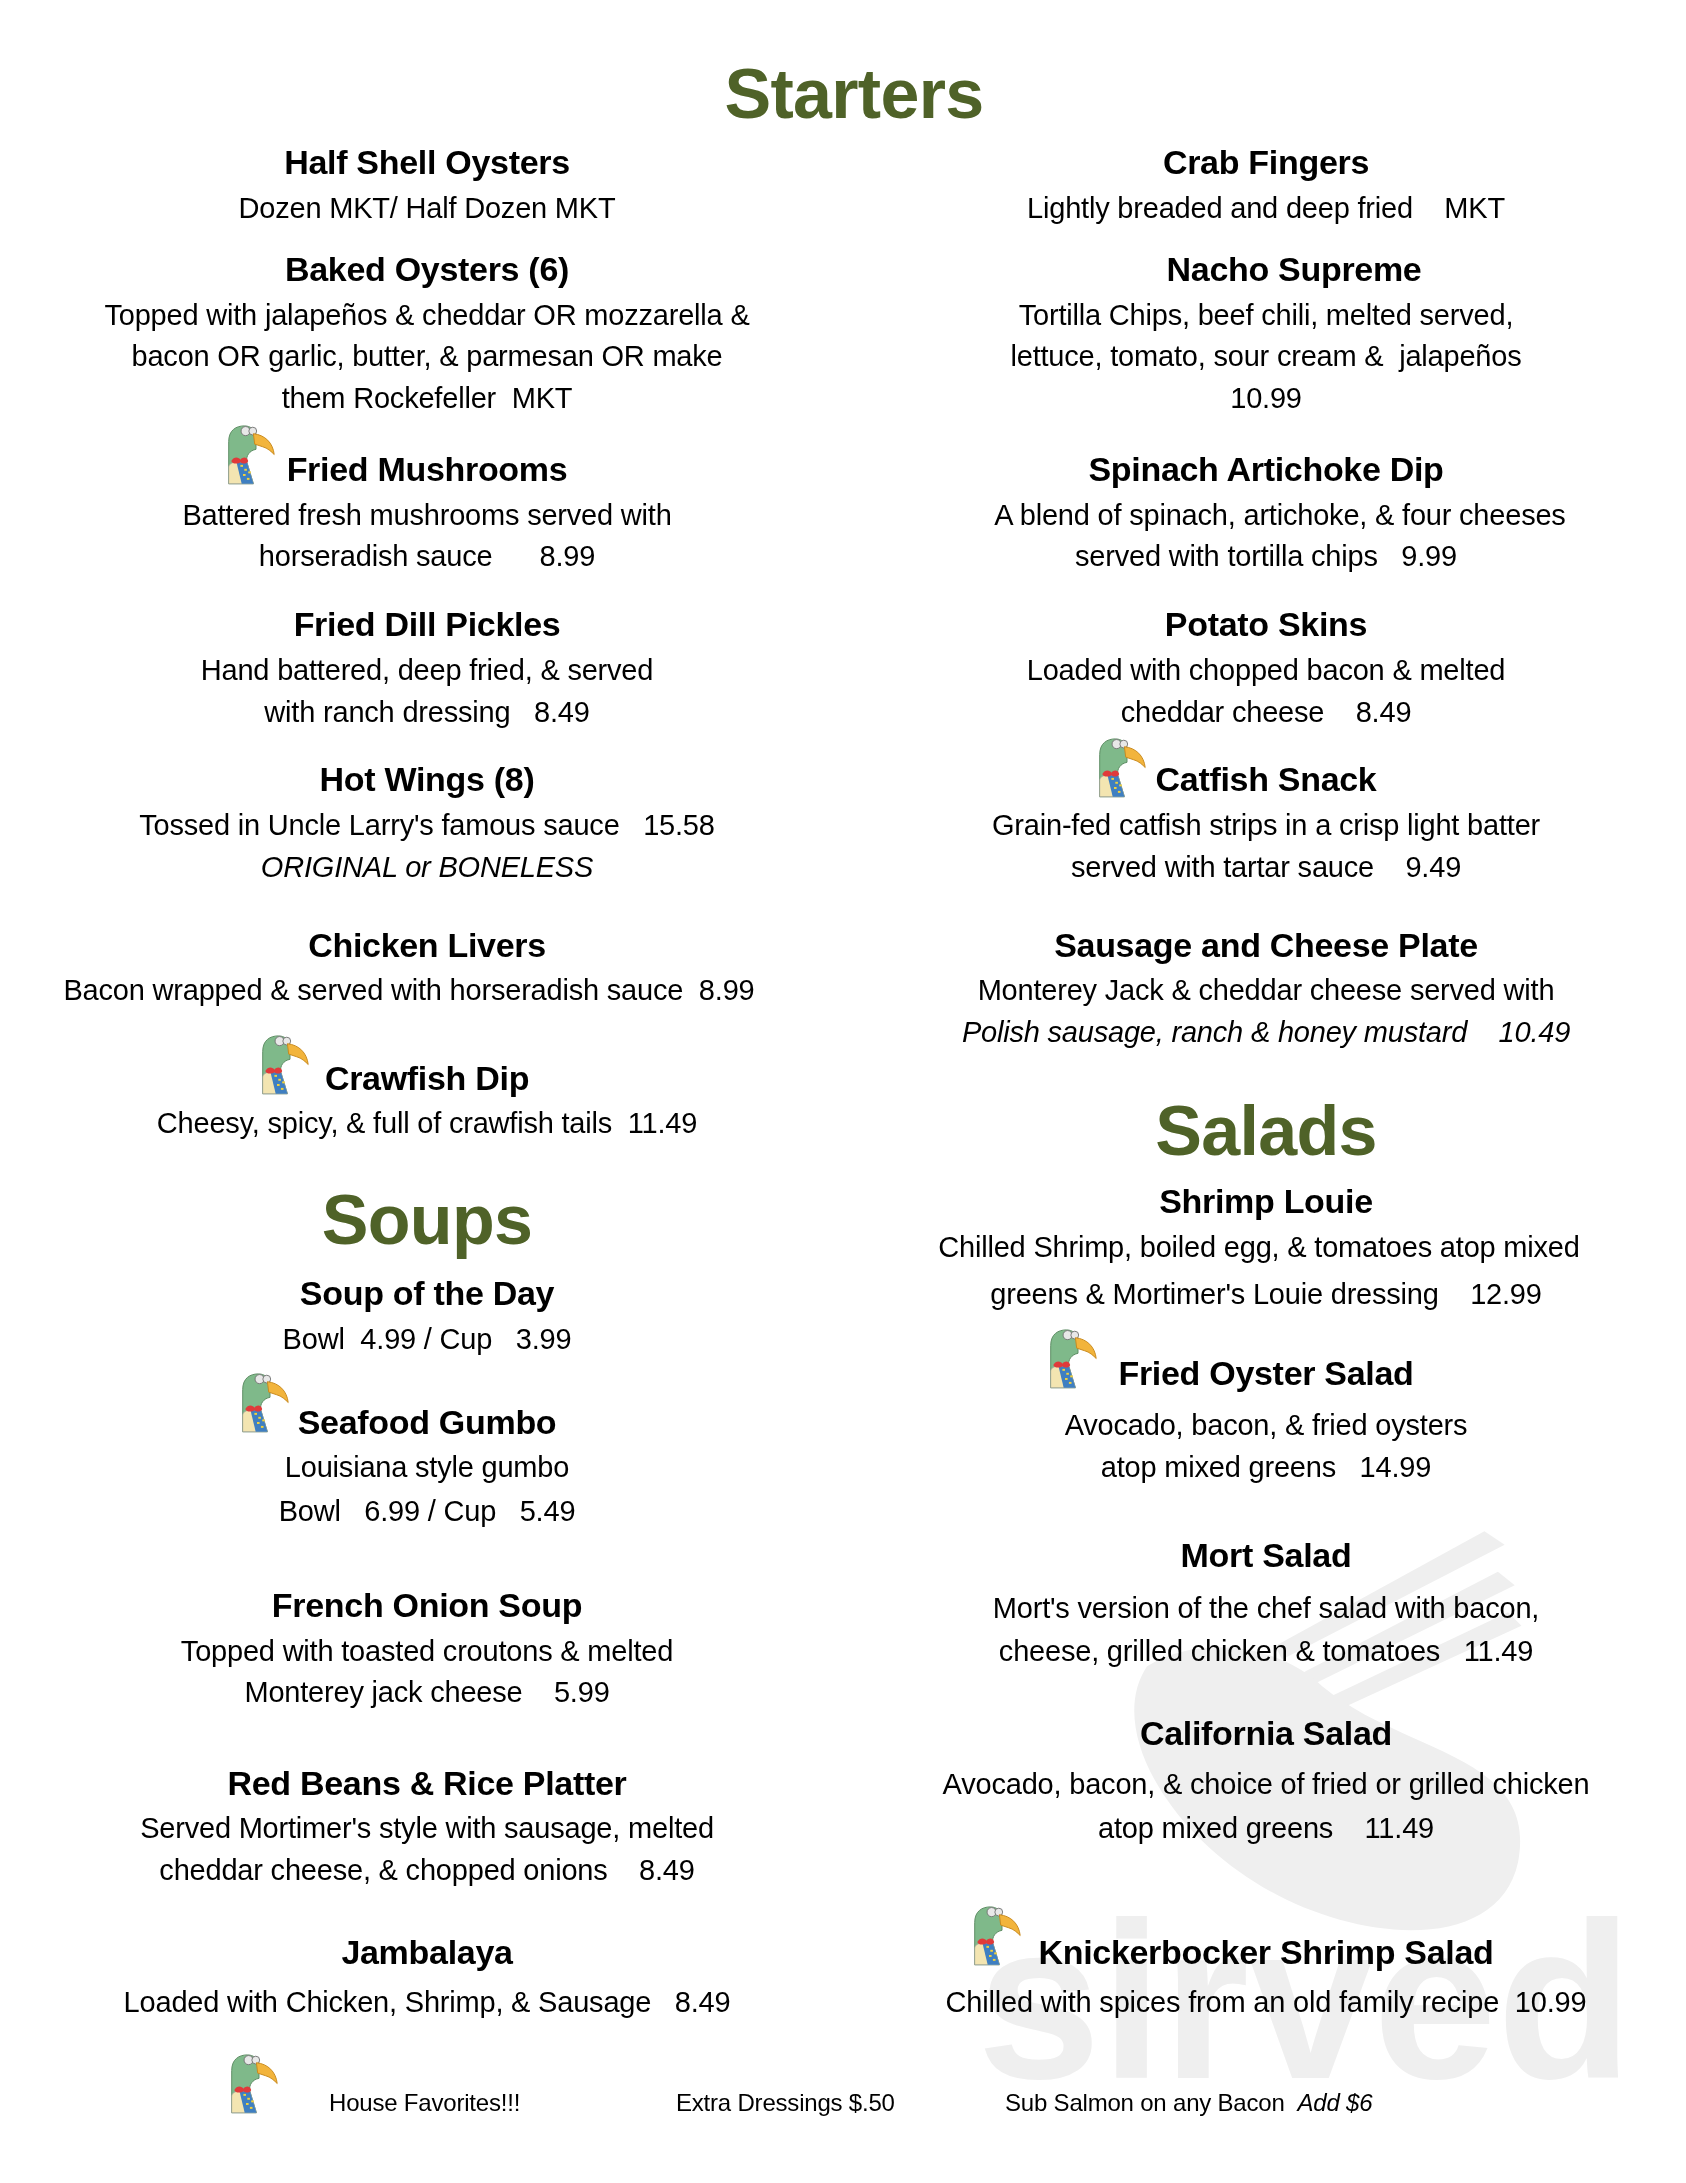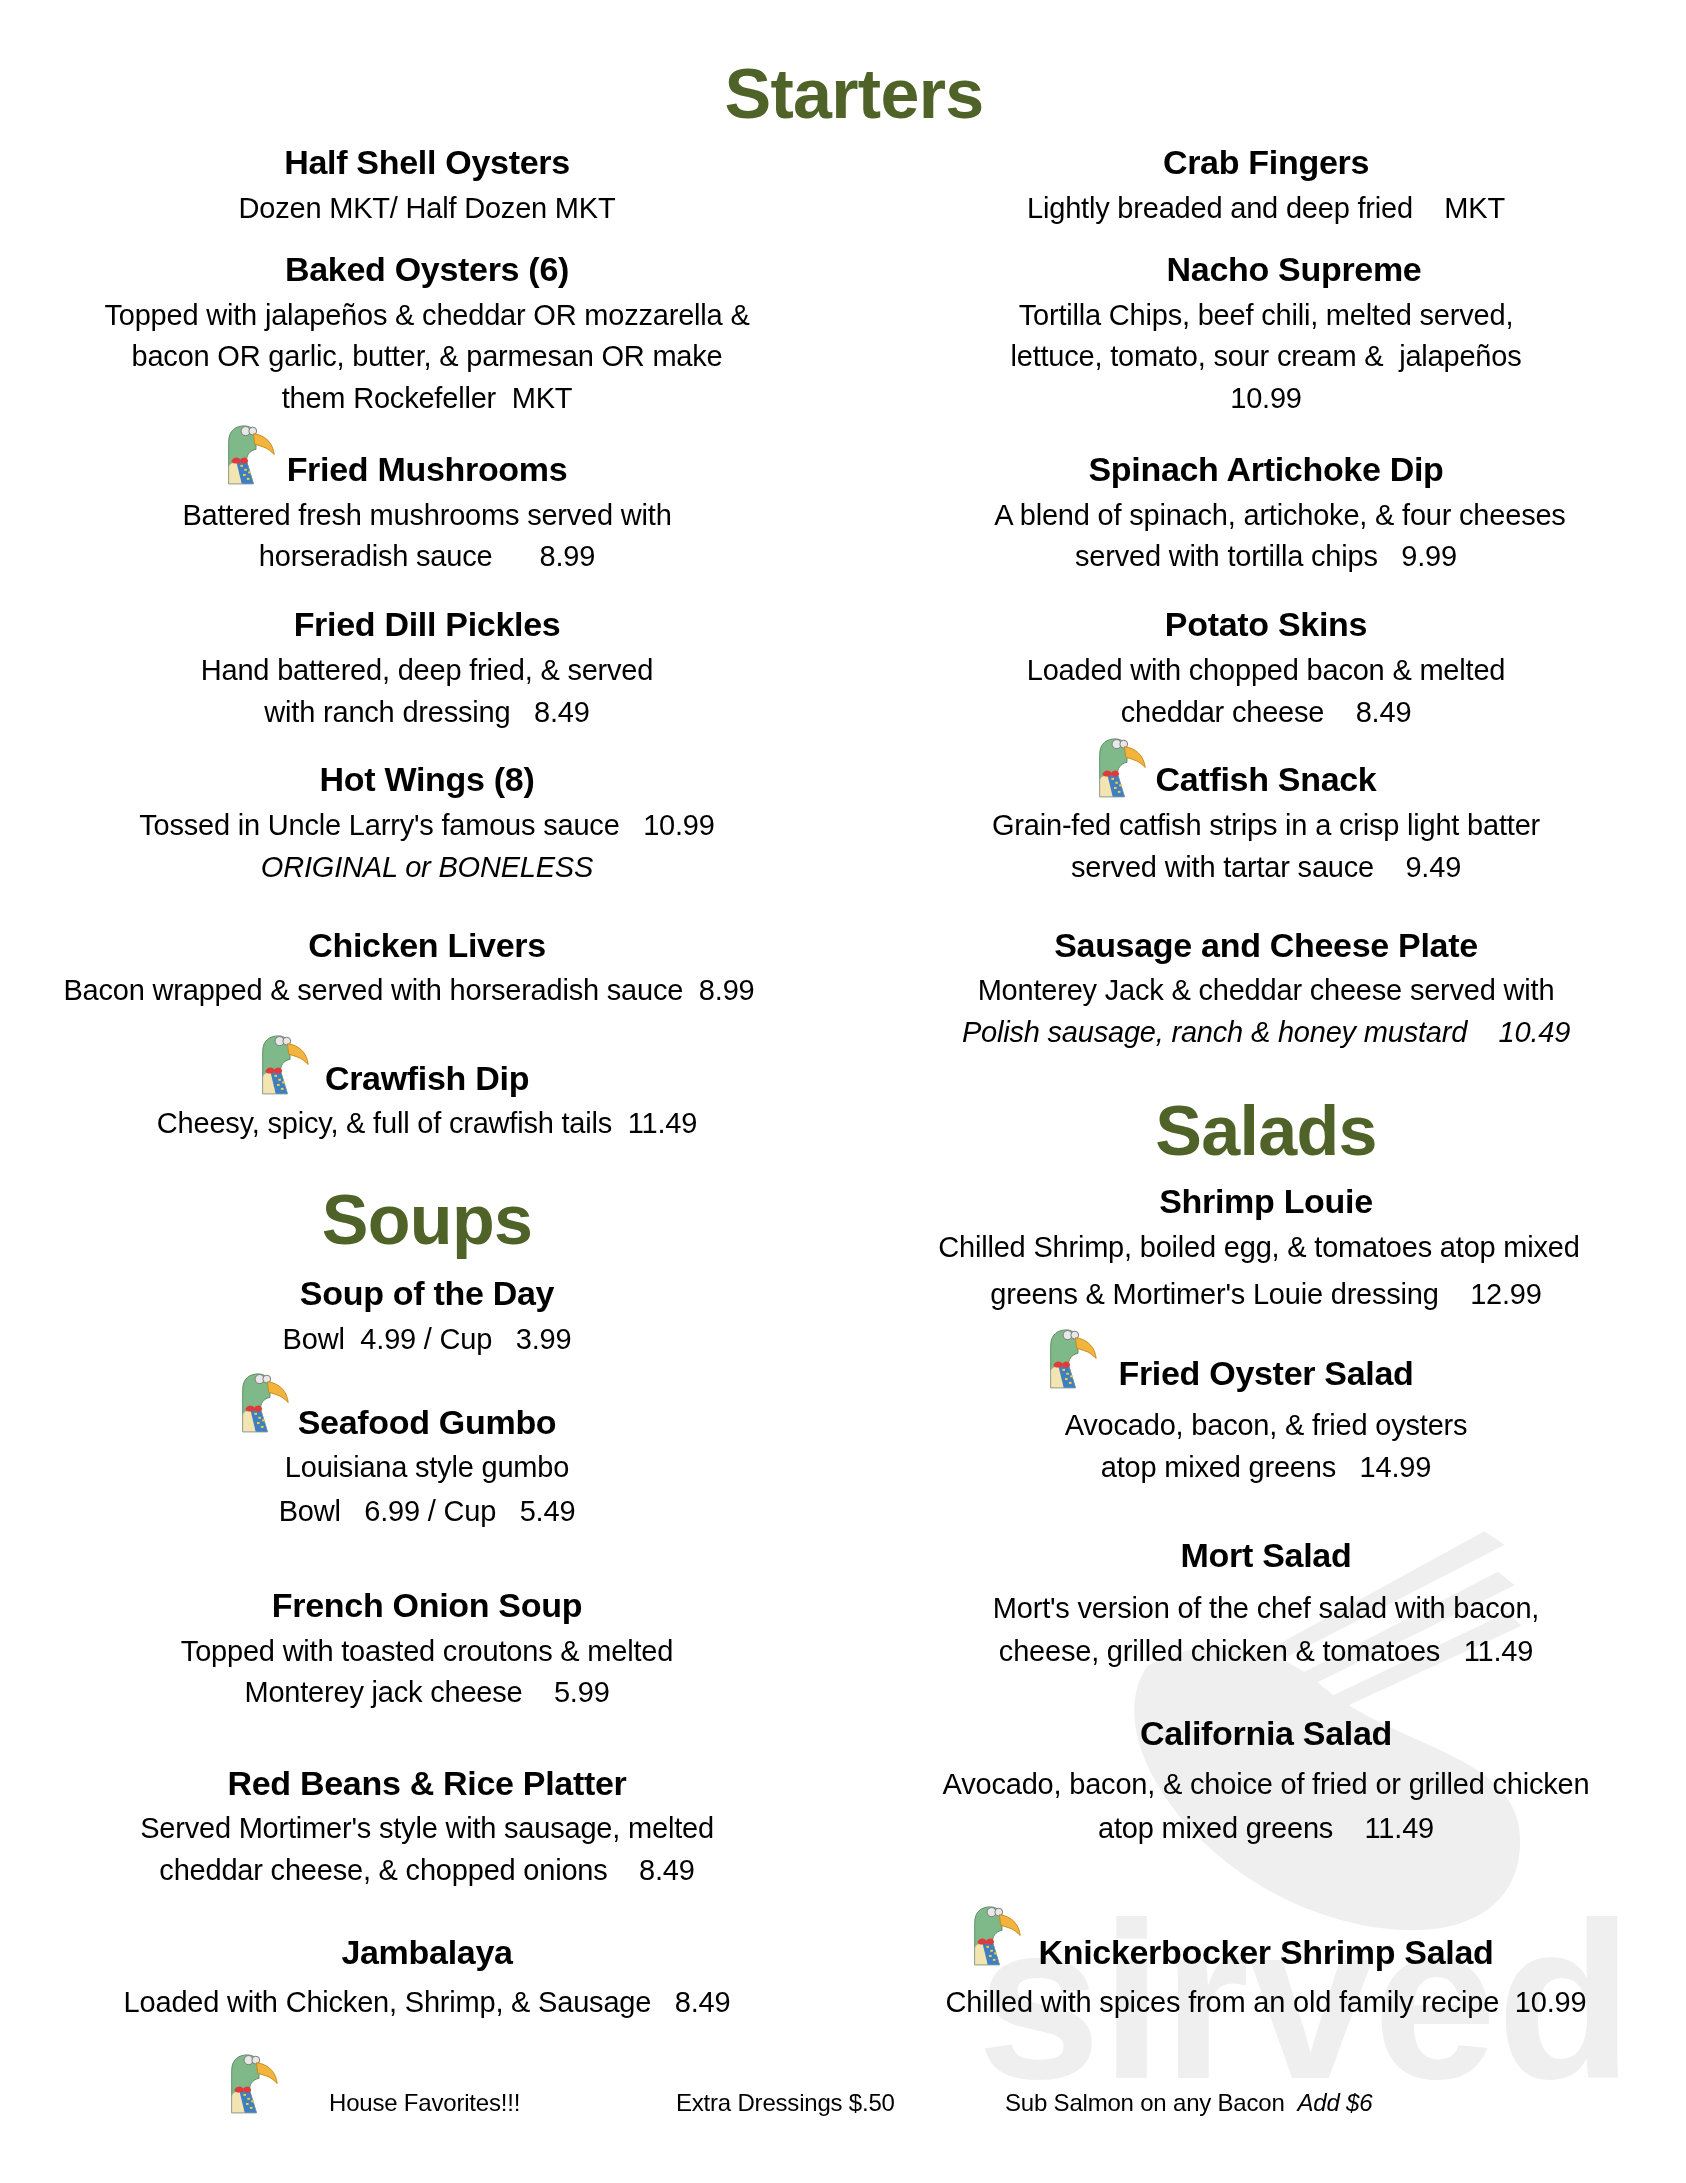--- a/index.html
+++ b/index.html
@@ -68,21 +68,21 @@
   </svg>
 <div class="item-title" style="left:427px;top:469px;">Fried Mushrooms</div>
 <div class="line" style="left:427px;top:515px;">Battered fresh mushrooms served with</div>
 <div class="line" style="left:427px;top:556px;">horseradish sauce      8.99</div>
 
 <div class="item-title" style="left:427px;top:624px;">Fried Dill Pickles</div>
 <div class="line" style="left:427px;top:670px;">Hand battered, deep fried, &amp; served</div>
 <div class="line" style="left:427px;top:712px;">with ranch dressing   8.49</div>
 
 <div class="item-title" style="left:427px;top:779px;">Hot Wings (8)</div>
-<div class="line" style="left:427px;top:825px;">Tossed in Uncle Larry's famous sauce   10.99</div>
+<div class="line" style="left:427px;top:825px;">Tossed in Uncle Larry's famous sauce   15.58</div>
 <div class="line italic" style="left:427px;top:867px;">ORIGINAL or BONELESS</div>
 
 <div class="item-title" style="left:427px;top:945px;">Chicken Livers</div>
 <div class="line" style="left:409px;top:990px;">Bacon wrapped &amp; served with horseradish sauce  8.99</div>
 
 <svg class="mascot" style="left:251px;top:1032px;" viewBox="0 0 96 96" width="65" height="65">
     <use href="#mascot"></use>
   </svg>
 <div class="item-title" style="left:427px;top:1078px;">Crawfish Dip</div>
 <div class="line" style="left:427px;top:1123px;">Cheesy, spicy, &amp; full of crawfish tails  11.49</div>

